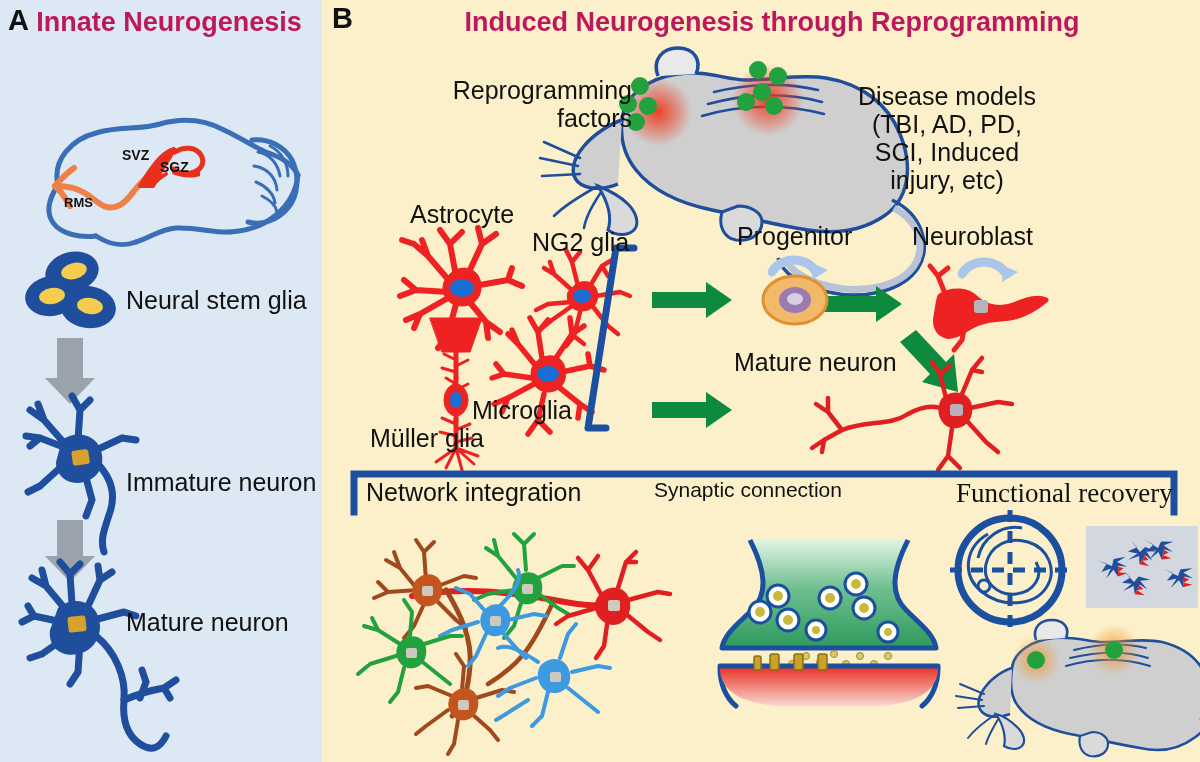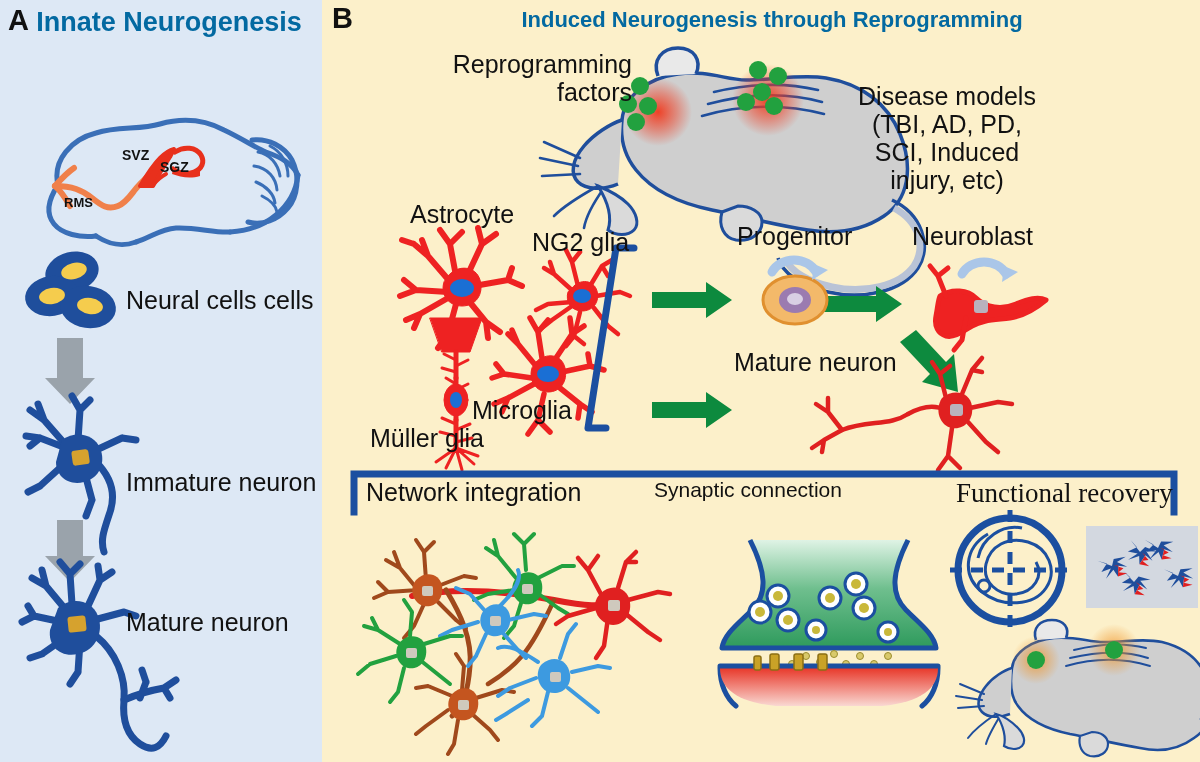--- a/index.html
+++ b/index.html
@@ -14,21 +14,21 @@
   .panel{position:absolute;top:0;height:762px;}
   #panel-a{left:0;width:322px;background:#dde8f5;}
   #panel-b{left:322px;width:878px;background:#fcf0ca;}
 
   
   .plabel{
     position:absolute;font-weight:bold;font-size:29px;color:#111;
     letter-spacing:0px;line-height:1;
   }
   .title{
-    position:absolute;font-weight:bold;color:#0369a1;text-align:center;
+    position:absolute;font-weight:bold;color:#be185d;text-align:center;
     line-height:1.05;
   }
   .lab{
     position:absolute;color:#111;line-height:1.12;white-space:pre-line;
   }
   .c{text-align:center;}
   .r{text-align:right;}
 
   svg{overflow:visible;}
   .sl{position:absolute;left:0;top:0;}
@@ -96,21 +96,21 @@
         <ellipse cx="52" cy="296" rx="27" ry="20" transform="rotate(-8 52 296)"></ellipse>
         <ellipse cx="88" cy="307" rx="28" ry="21" transform="rotate(8 88 307)"></ellipse>
       </g>
       <g fill="#f5cc4d">
         <ellipse cx="74" cy="271" rx="13" ry="8" transform="rotate(-14 74 271)"></ellipse>
         <ellipse cx="52" cy="296" rx="13" ry="8" transform="rotate(-8 52 296)"></ellipse>
         <ellipse cx="90" cy="306" rx="13" ry="8" transform="rotate(8 90 306)"></ellipse>
       </g>
     </svg>
 
-    <div class="lab" style="left:126px;top:286px;font-size:25px;">Neural cells cells</div>
+    <div class="lab" style="left:126px;top:286px;font-size:25px;">Neural stem glia</div>
 
     <svg class="sl" width="322" height="762">
       <path d="M57 338 L83 338 L83 378 L95 378 L70 404 L45 378 L57 378 Z" fill="#9aa3ab"></path>
     </svg>
 
     <svg class="sl" width="322" height="762">
       <g fill="none" stroke="#1f4e9c" stroke-width="7" stroke-linecap="round" stroke-linejoin="round">
         <path d="M72 452 L44 420 M44 420 L30 410 M44 420 L38 404"></path>
         <path d="M66 448 L40 438 M40 438 L26 436 M40 438 L30 446"></path>
         <path d="M78 440 L80 410 M80 410 L72 396 M80 410 L90 400"></path>
@@ -150,21 +150,21 @@
       <rect x="68" y="616" width="18" height="16" rx="3" fill="#d6a22e" transform="rotate(-6 77 624)"></rect>
     </svg>
 
     <div class="lab" style="left:126px;top:608px;font-size:25px;">Mature neuron</div>
   </div>
 
   <div class="panel" id="panel-b">
 
     <div class="plabel" style="left:10px;top:4px;">B</div>
 
-    <div class="title c" style="left:40px;top:8px;width:820px;font-size:22px;">Induced Neurogenesis through Reprogramming</div>
+    <div class="title c" style="left:40px;top:8px;width:820px;font-size:27px;">Induced Neurogenesis through Reprogramming</div>
 
     <svg class="sl" width="878" height="762">
       <defs>
         <radialGradient id="glowA" cx="50%" cy="50%" r="50%">
           <stop offset="0%" stop-color="#f03a1e" stop-opacity="0.95"></stop>
           <stop offset="55%" stop-color="#f03a1e" stop-opacity="0.45"></stop>
           <stop offset="100%" stop-color="#f03a1e" stop-opacity="0"></stop>
         </radialGradient>
       </defs>
 
@@ -213,21 +213,21 @@
         <circle cx="326" cy="106" r="9"></circle>
           <circle cx="314" cy="122" r="9"></circle>
         <circle cx="436" cy="70" r="9"></circle>
           <circle cx="456" cy="76" r="9"></circle>
         <circle cx="440" cy="92" r="9"></circle>
           <circle cx="424" cy="102" r="9"></circle>
         <circle cx="452" cy="106" r="9"></circle>
       </g>
     </svg>
 
-    <div class="lab r" style="left:110px;top:50px;width:200px;font-size:25px;">Reprogramming
+    <div class="lab r" style="left:110px;top:76px;width:200px;font-size:25px;">Reprogramming
 factors</div>
 
     <div class="lab c" style="left:500px;top:82px;width:250px;font-size:25px;">Disease models
 (TBI, AD, PD,
 SCI, Induced
 injury, etc)</div>
 
     <svg class="sl" width="878" height="762">
 
       <g stroke="#ee2222" fill="#ee2222" stroke-linecap="round" stroke-linejoin="round">

